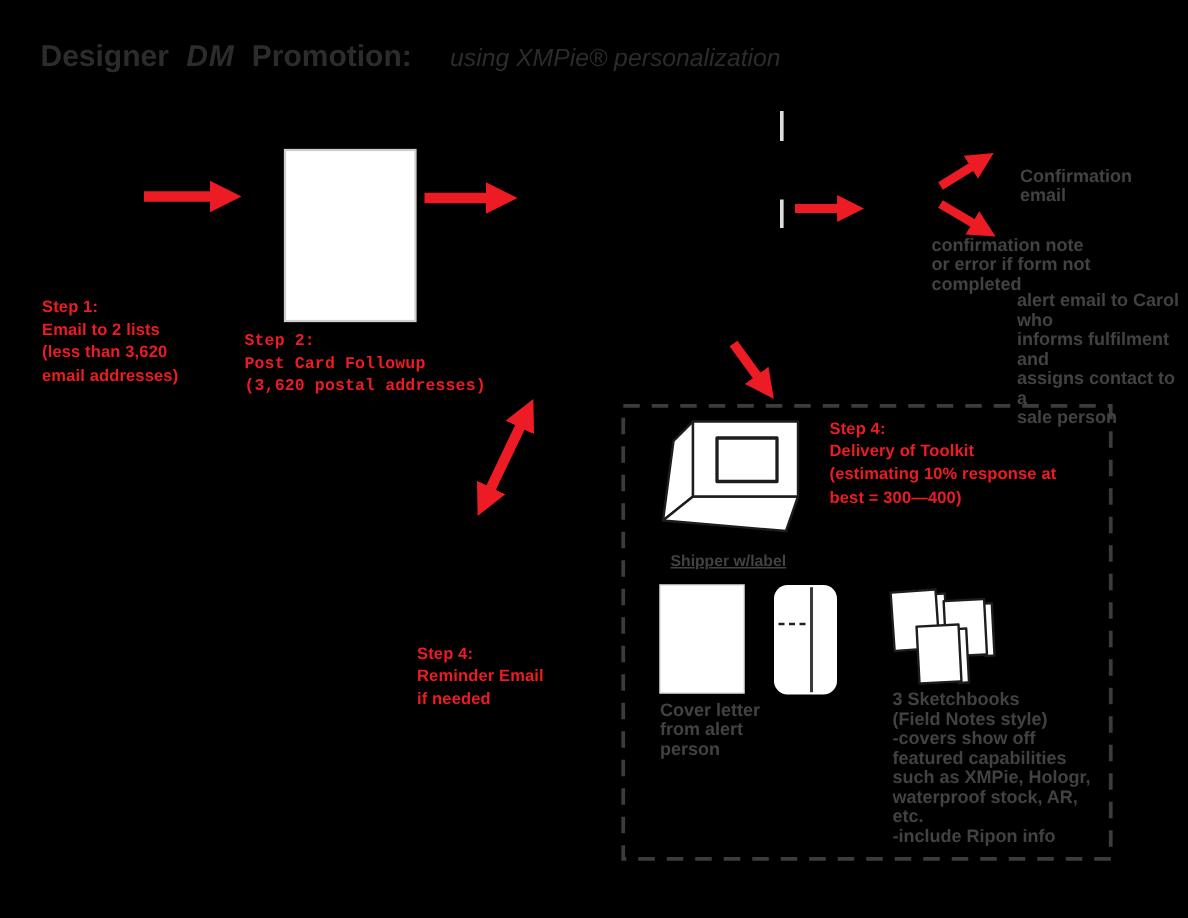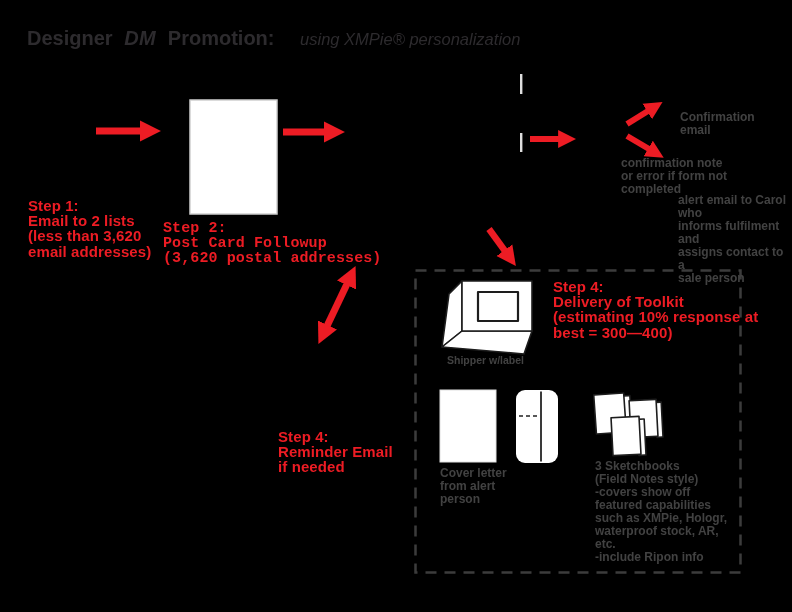--- a/index.html
+++ b/index.html
@@ -1,35 +1,35 @@
 <!DOCTYPE html>
 <html><head>
 <meta charset="utf-8">
 <style>
   html,body{margin:0;padding:0;background:#000;}
   .stage{position:relative;width:792px;height:612px;background:#000000;overflow:hidden;
          font-family:"Liberation Sans",sans-serif;}
   svg.diagram{position:absolute;left:0;top:0;}
   .txt{position:absolute;white-space:pre-line;}
-  .red{color:#ED1C24;font-weight:700;font-size:15px;line-height:15.2px;letter-spacing:.1px;}
+  .red{color:#ED1C24;font-weight:700;font-size:11px;line-height:15.2px;letter-spacing:.1px;}
   .gray{color:#424242;font-weight:600;font-size:12px;line-height:13px;}
   .title{position:absolute;left:27px;top:27px;white-space:nowrap;color:#2D2B2E;font-size:20px;}
   .title .b{font-weight:700;}
   .title .bi{font-weight:700;font-style:italic;margin:0 6px;letter-spacing:.5px;}
   .title .sub{font-style:italic;font-size:16.5px;font-weight:500;margin-left:20px;}
   
   .t-step1{left:28px;top:198px;}
   .t-step2{left:163px;top:221px;font-family:Liberation Mono, monospace;}
   .t-step3{left:356px;top:217px;}
   .t-step4r{left:278px;top:429px;}
   .t-step4t{left:553px;top:279px;}
   .t-confemail{left:680px;top:111px;}
   .t-confnote{left:577px;top:157px;margin-left:44px;}
   .t-alert{left:678px;top:194px;}
-  .t-shipper{left:447px;top:354px;font-size:10.5px;}
+  .t-shipper{left:447px;top:368px;font-size:10.5px;text-decoration:underline;}
   .t-cover{left:440px;top:467px;}
   .t-lihit{left:515px;top:469px;}
   .t-sketch{left:595px;top:460px;}
 </style>
 </head>
 <body>
 
 <div class="stage">
 
   <svg class="diagram" width="792" height="612" viewBox="0 0 792 612">

